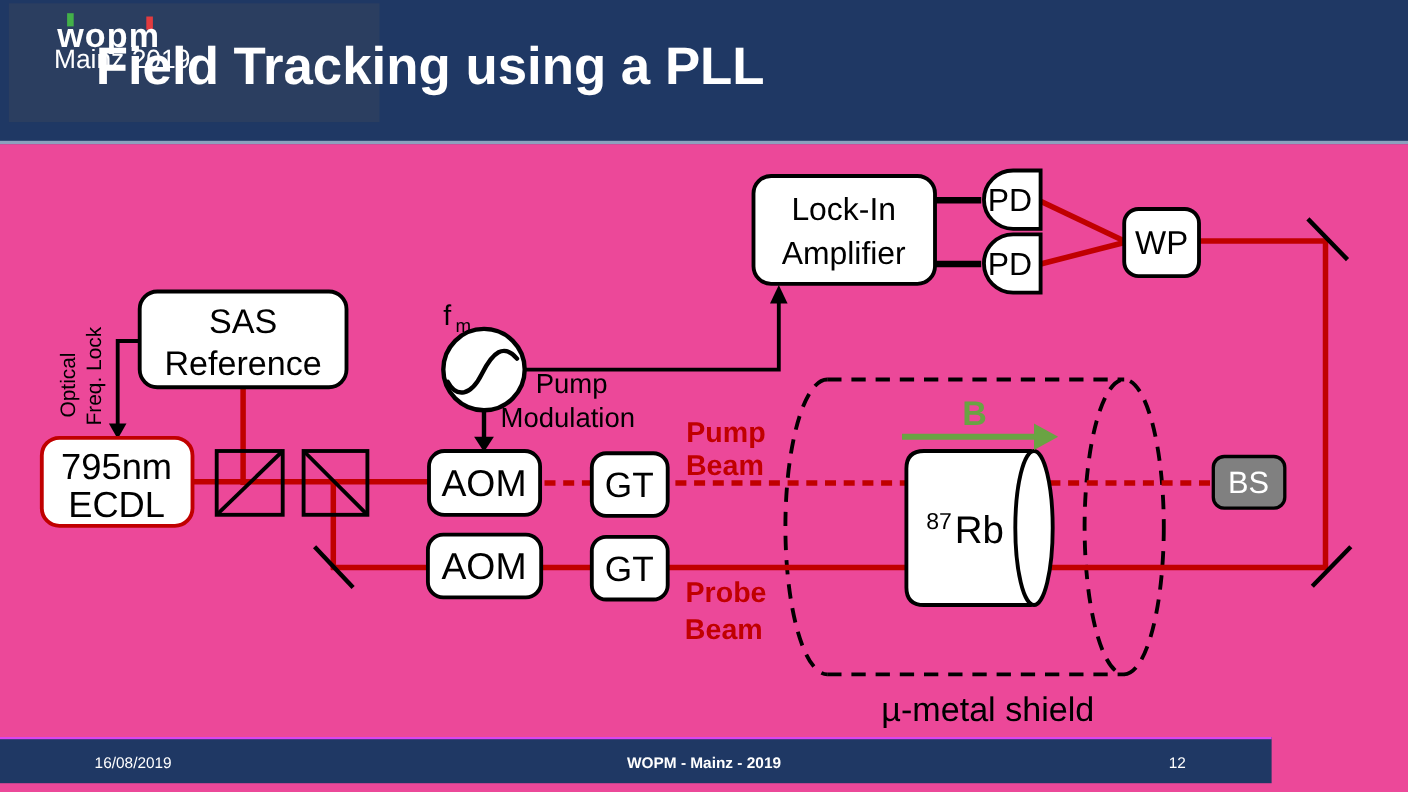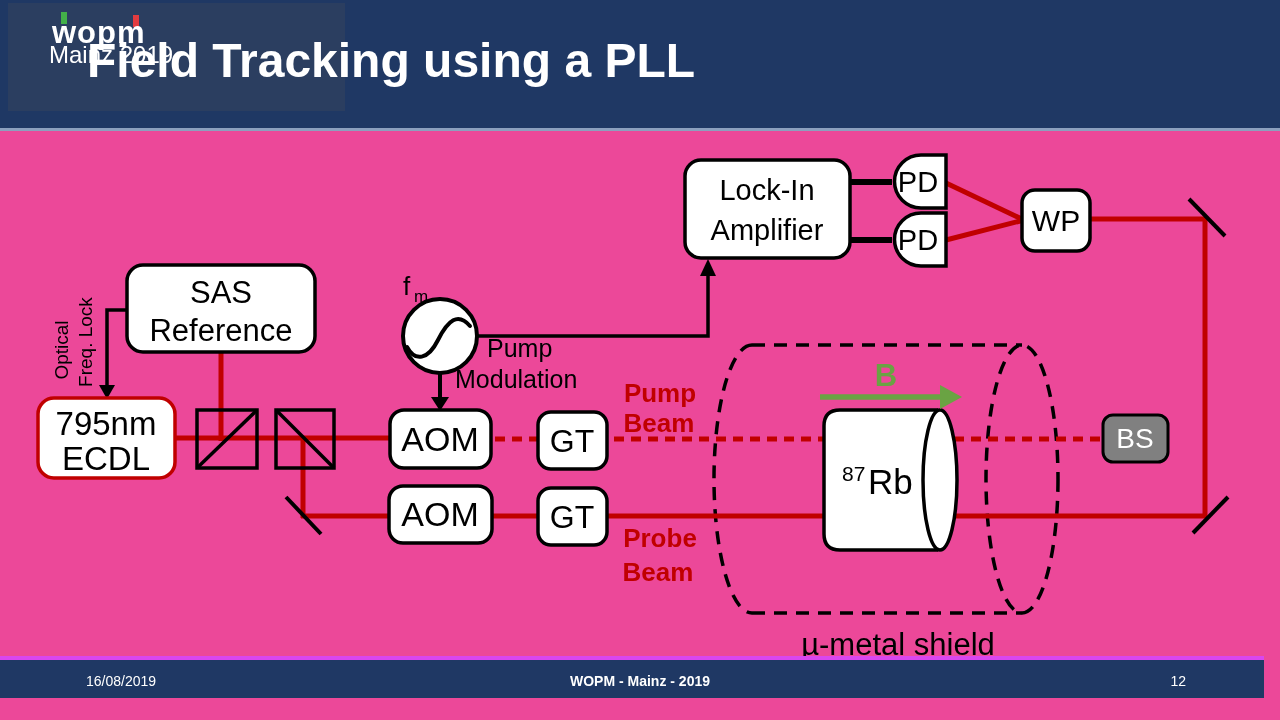--- a/index.html
+++ b/index.html
@@ -9,22 +9,22 @@
   .header{position:absolute;left:0;top:0;width:1280px;height:131px;background:#1F3864;
           border-bottom:3px solid #8CA0BE;box-sizing:border-box;}
   .logo-box{position:absolute;left:8px;top:3px;width:337px;height:108px;background:#2B3E60;}
   .logo-brand{position:absolute;left:44px;top:12px;font-size:31px;font-weight:bold;color:#ffffff;
               letter-spacing:1px;}
   .logo-mark-green{position:absolute;left:53px;top:9px;width:6px;height:12px;background:#43B049;}
   .logo-mark-red{position:absolute;left:125px;top:12px;width:6px;height:12px;background:#E23B3F;}
   .logo-subtitle{position:absolute;left:41px;top:38px;font-size:24px;color:#ffffff;}
   .page-title{position:absolute;left:87px;top:33px;font-size:48px;color:#ffffff;white-space:nowrap;font-weight:bold;}
   
-  .footer{position:absolute;left:0;top:656px;width:1264px;height:42px;background:#1F3864;
-          border-top:4px solid #d946ef;box-sizing:border-box;color:#ffffff;font-size:14px;}
+  .footer{position:absolute;left:0;top:670px;width:1156px;height:42px;background:#1F3864;
+          border-top:2px solid #d946ef;box-sizing:border-box;color:#ffffff;font-size:14px;}
   .footer-date{position:absolute;left:86px;top:13px;}
   .footer-center{position:absolute;left:0;top:13px;width:1280px;text-align:center;font-weight:bold;}
   .footer-page{position:absolute;right:78px;top:13px;}
   .diagram-svg{position:absolute;left:0;top:0;}
   svg text{font-family:"Liberation Sans", sans-serif;}
 </style>
 </head>
 <body>
 
 <div class="slide">

